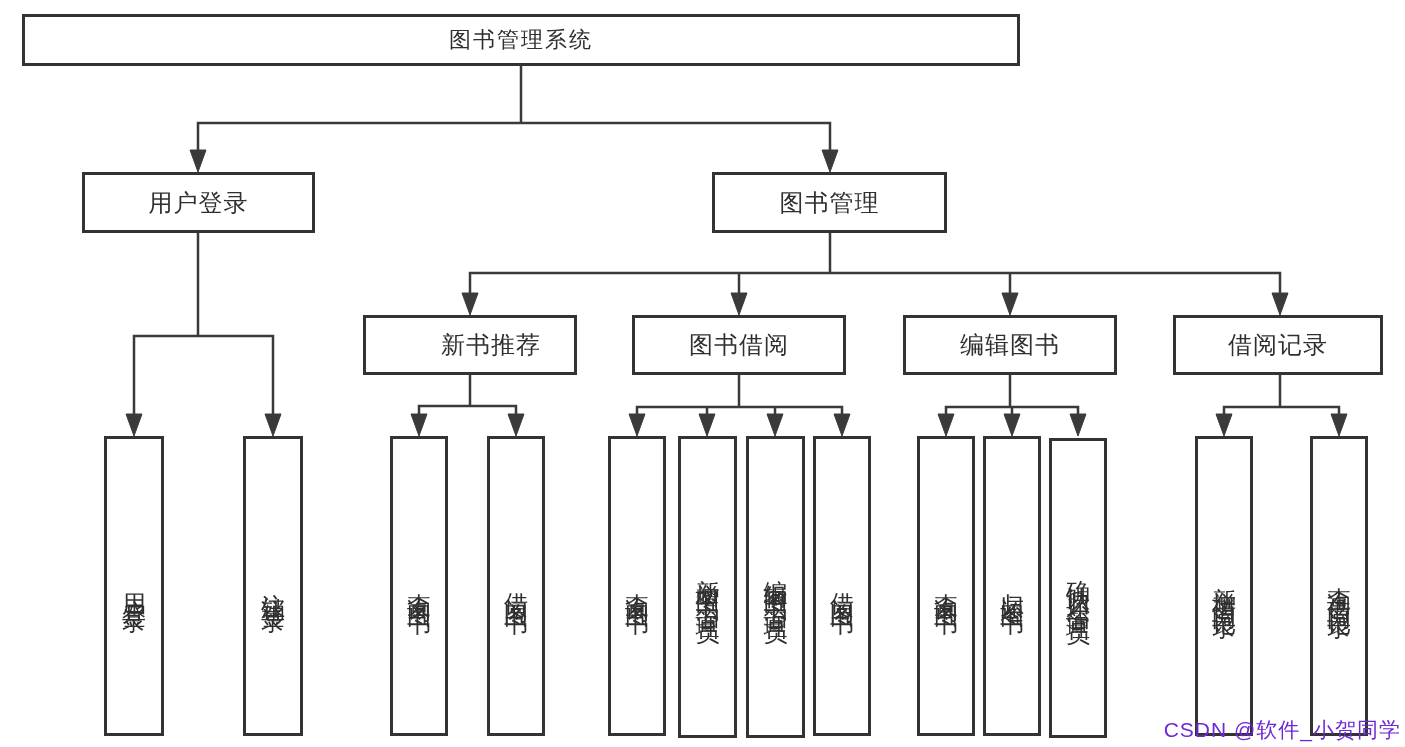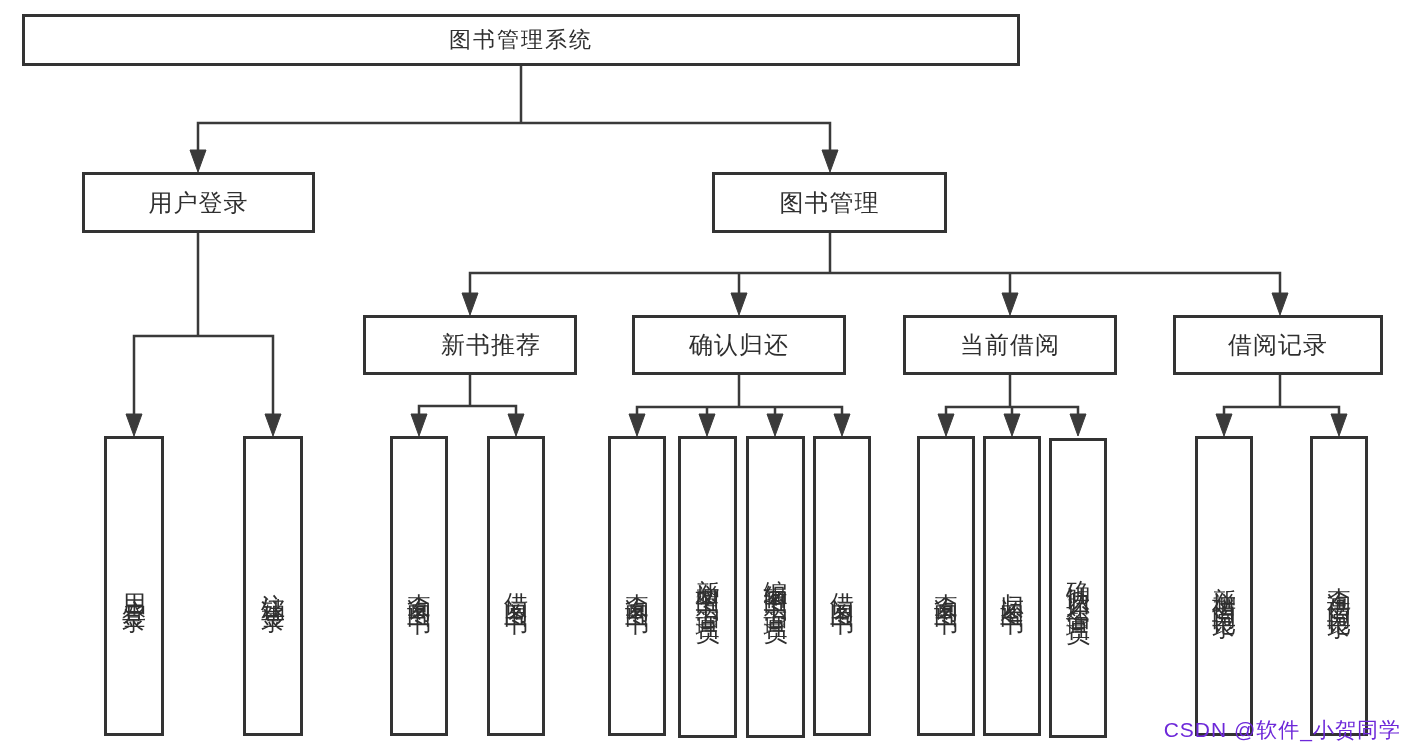--- a/index.html
+++ b/index.html
@@ -97,22 +97,22 @@
       <path d="M1331 414 L1347 414 L1339 436 Z"></path>
     </g>
   </svg>
 
   <div class="node root-box" style="left:22px; top:14px; width:998px; height:52px;text-align:right;">图书管理系统</div>
 
   <div class="node h" style="left:82px; top:172px; width:233px; height:61px;">用户登录</div>
   <div class="node h" style="left:712px; top:172px; width:235px; height:61px;">图书管理</div>
 
   <div class="node h" style="left:363px; top:315px; width:214px; height:60px;padding-left:42px;">新书推荐</div>
-  <div class="node h" style="left:632px; top:315px; width:214px; height:60px;">确认归还</div>
-  <div class="node h" style="left:903px; top:315px; width:214px; height:60px;">当前借阅</div>
+  <div class="node h" style="left:632px; top:315px; width:214px; height:60px;">图书借阅</div>
+  <div class="node h" style="left:903px; top:315px; width:214px; height:60px;">编辑图书</div>
   <div class="node h" style="left:1173px; top:315px; width:210px; height:60px;">借阅记录</div>
 
   <div class="node leaf" style="left:104px; top:436px; width:60px; height:300px;">
     <span class="vtext">用户登录</span>
   </div>
   <div class="node leaf" style="left:243px; top:436px; width:60px; height:300px;">
     <span class="vtext">注销登录</span>
   </div>
   <div class="node leaf" style="left:390px; top:436px; width:58px; height:300px;">
     <span class="vtext">查询图书</span>

